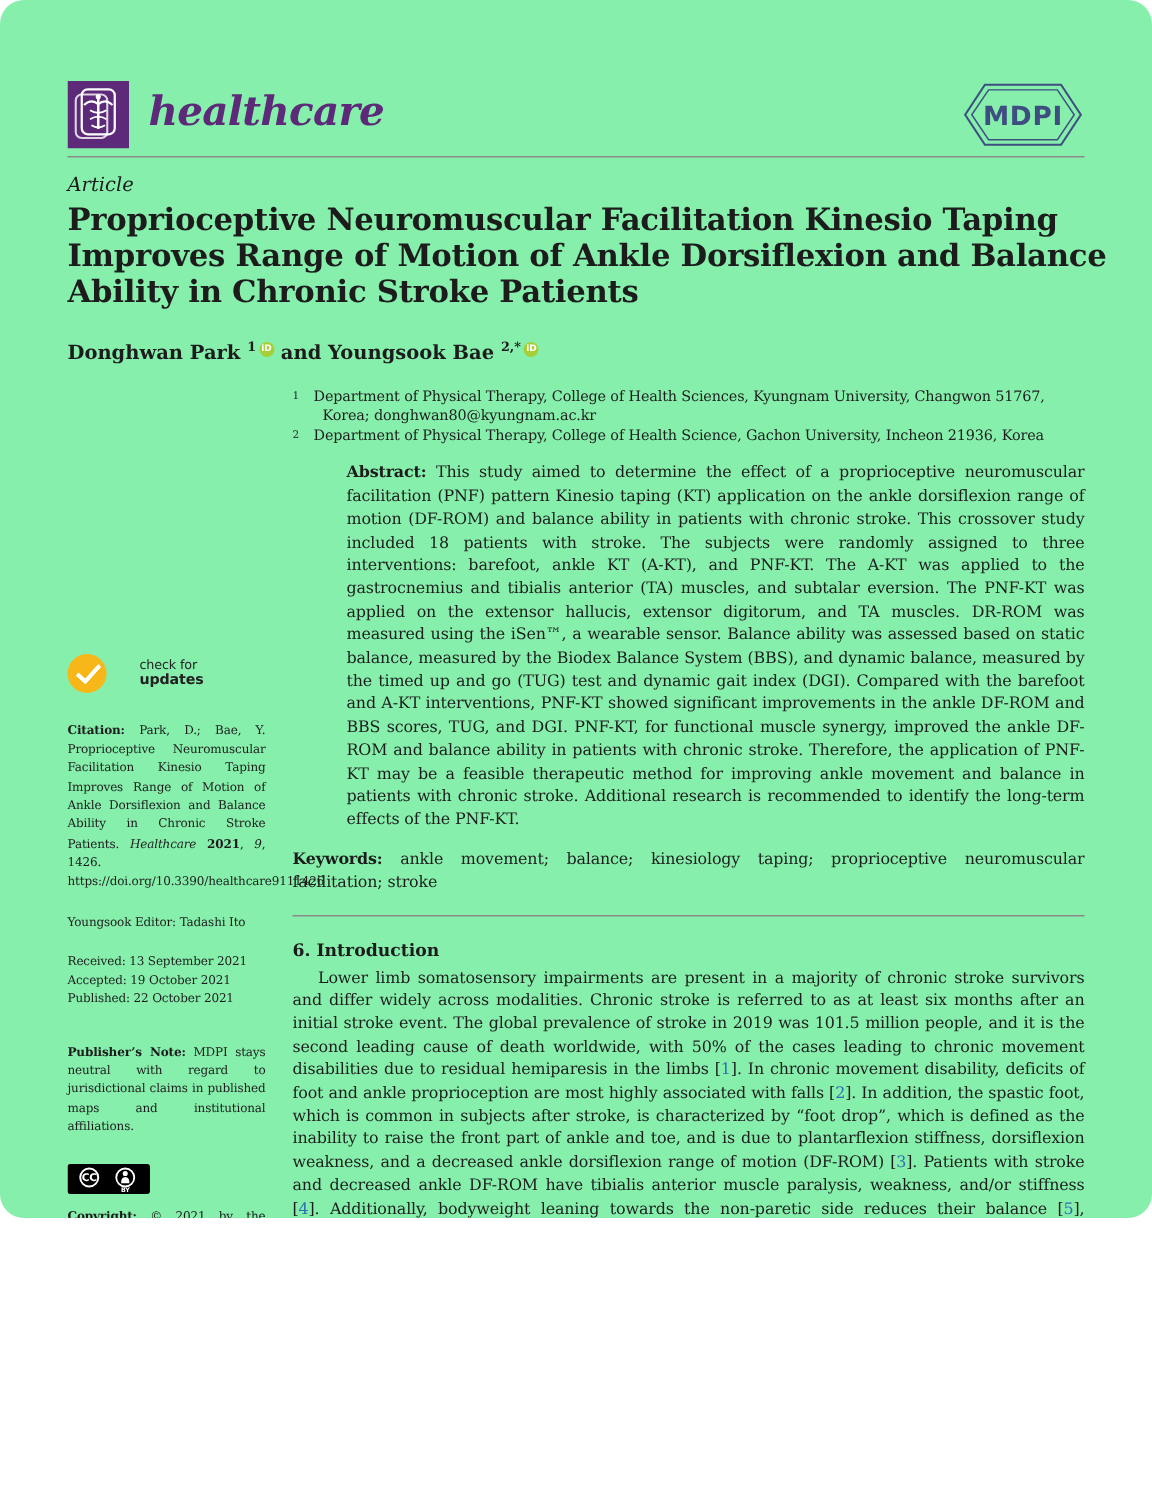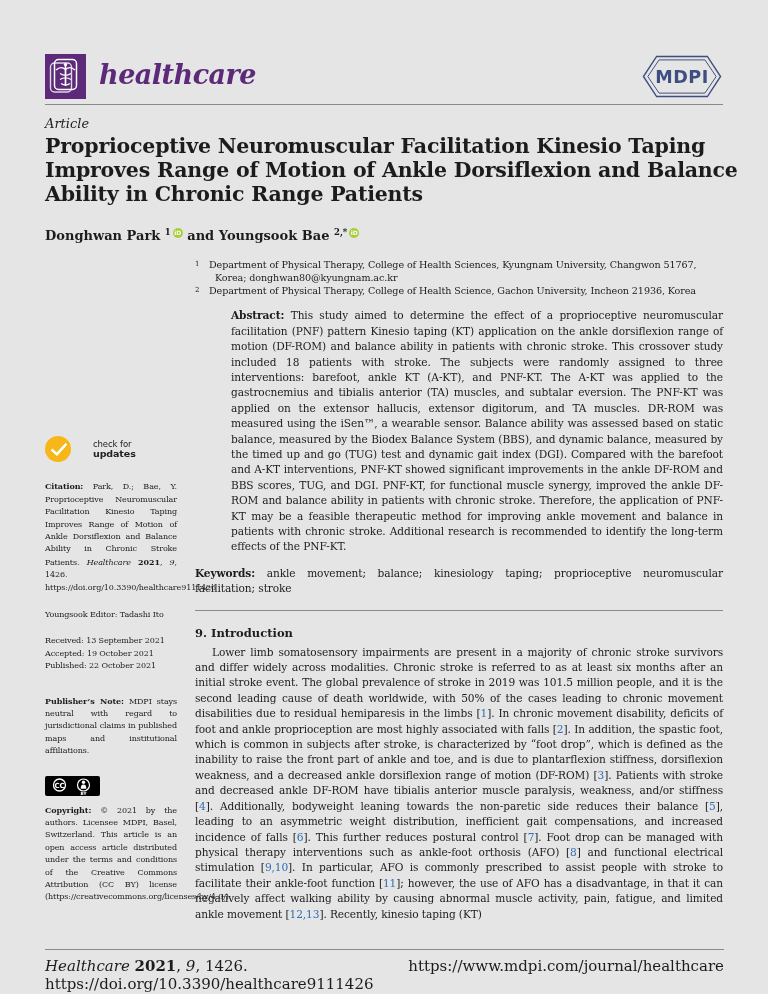--- a/index.html
+++ b/index.html
@@ -1,21 +1,22 @@
 <!DOCTYPE html>
 <html style="--purple: #5c2a79; --mdpi-blue: #3e4e80; --orcid-green: #a6ce39; --badge-yellow: #f7b718; --ref-blue: #2f6eb5;"><head>
 <meta charset="utf-8">
 <style>
   * { margin:0; padding:0; box-sizing:border-box; }
   html,body { background:#ffffff; }
   .page {
-    position:relative; width:768px; height:994px; margin:0 auto;
-    background:#e5e5e5; overflow:hidden;
+    position:relative; width:768px; height:812px; margin:0 auto;
+    background:#86efac; overflow:hidden;
     font-family:"DejaVu Serif","Liberation Serif",serif;
     color:#1c1c1c;
+    border-radius:16px;
   }
   .content { margin:0 45px; width:678px; }
 
   
   .header { display:flex; justify-content:space-between; align-items:flex-end; padding-top:54px; }
   .brand { display:flex; align-items:center; gap:13px; }
   .brand-box { width:41px; height:45px; display:block; }
   .brand-name {
     font-style:italic; font-weight:bold; font-size:27px;
     color:var(--purple,#5c2a79); letter-spacing:-0.5px; line-height:1;
@@ -110,21 +111,21 @@
         <polygon points="18.5,6 65.5,6 77,23 65.5,40 18.5,40 7,23" fill="none" stroke="#3e4e80" stroke-width="1"></polygon>
         <text x="42" y="30" text-anchor="middle" font-size="18" font-weight="bold" letter-spacing="0.5" font-family="'DejaVu Sans','Liberation Sans',sans-serif" fill="#3e4e80">MDPI</text>
       </svg>
     </div>
     <hr class="header-rule">
 
     <div class="article-type">Article</div>
     <div class="title">
       <div>Proprioceptive Neuromuscular Facilitation Kinesio Taping</div>
       <div>Improves Range of Motion of Ankle Dorsiflexion and Balance</div>
-      <div>Ability in Chronic Range Patients</div>
+      <div>Ability in Chronic Stroke Patients</div>
     </div>
 
     <div class="authors"><span>Donghwan Park</span>&nbsp;<sup>1</sup><span class="orcid">iD</span><span> and </span><span>Youngsook Bae</span>&nbsp;<sup>2,*</sup><span class="orcid">iD</span></div>
 
     <div class="columns">
 
       <div class="sidebar">
 
         <div class="check-badge">
           <span class="check-circle"></span>
@@ -165,21 +166,21 @@
           <div class="affil"><sup class="mk">1</sup><span>Department of Physical Therapy, College of Health Sciences, Kyungnam University, Changwon 51767, Korea; donghwan80@kyungnam.ac.kr</span></div>
           <div class="affil"><sup class="mk">2</sup><span>Department of Physical Therapy, College of Health Science, Gachon University, Incheon 21936, Korea</span></div>
         </div>
 
         <p class="para abstract"><span class="bd">Abstract:</span> <span>This study aimed to determine the effect of a proprioceptive neuromuscular facilitation (PNF) pattern Kinesio taping (KT) application on the ankle dorsiflexion range of motion (DF-ROM) and balance ability in patients with chronic stroke. This crossover study included 18 patients with stroke. The subjects were randomly assigned to three interventions: barefoot, ankle KT (A-KT), and PNF-KT. The A-KT was applied to the gastrocnemius and tibialis anterior (TA) muscles, and subtalar eversion. The PNF-KT was applied on the extensor hallucis, extensor digitorum, and TA muscles. DR-ROM was measured using the iSen™, a wearable sensor. Balance ability was assessed based on static balance, measured by the Biodex Balance System (BBS), and dynamic balance, measured by the timed up and go (TUG) test and dynamic gait index (DGI). Compared with the barefoot and A-KT interventions, PNF-KT showed significant improvements in the ankle DF-ROM and BBS scores, TUG, and DGI. PNF-KT, for functional muscle synergy, improved the ankle DF-ROM and balance ability in patients with chronic stroke. Therefore, the application of PNF-KT may be a feasible therapeutic method for improving ankle movement and balance in patients with chronic stroke. Additional research is recommended to identify the long-term effects of the PNF-KT.</span></p>
 
         <p class="para keywords"><span class="bd">Keywords:</span> <span>ankle movement; balance; kinesiology taping; proprioceptive neuromuscular facilitation; stroke</span></p>
 
         <hr class="kw-rule">
 
-        <div class="sec-heading">9. Introduction</div>
+        <div class="sec-heading">6. Introduction</div>
 
         <p class="para intro">Lower limb somatosensory impairments are present in a majority of chronic stroke survivors and differ widely across modalities. Chronic stroke is referred to as at least six months after an initial stroke event. The global prevalence of stroke in 2019 was 101.5 million people, and it is the second leading cause of death worldwide, with 50% of the cases leading to chronic movement disabilities due to residual hemiparesis in the limbs [<span class="ref">1</span>]. In chronic movement disability, deficits of foot and ankle proprioception are most highly associated with falls [<span class="ref">2</span>]. In addition, the spastic foot, which is common in subjects after stroke, is characterized by “foot drop”, which is defined as the inability to raise the front part of ankle and toe, and is due to plantarflexion stiffness, dorsiflexion weakness, and a decreased ankle dorsiflexion range of motion (DF-ROM) [<span class="ref">3</span>]. Patients with stroke and decreased ankle DF-ROM have tibialis anterior muscle paralysis, weakness, and/or stiffness [<span class="ref">4</span>]. Additionally, bodyweight leaning towards the non-paretic side reduces their balance [<span class="ref">5</span>], leading to an asymmetric weight distribution, inefficient gait compensations, and increased incidence of falls [<span class="ref">6</span>]. This further reduces postural control [<span class="ref">7</span>]. Foot drop can be managed with physical therapy interventions such as ankle-foot orthosis (AFO) [<span class="ref">8</span>] and functional electrical stimulation [<span class="ref">9,10</span>]. In particular, AFO is commonly prescribed to assist people with stroke to facilitate their ankle-foot function [<span class="ref">11</span>]; however, the use of AFO has a disadvantage, in that it can negatively affect walking ability by causing abnormal muscle activity, pain, fatigue, and limited ankle movement [<span class="ref">12,13</span>]. Recently, kinesio taping (KT)</p>
       </div>
     </div>
   </div>
 
   <div class="footer">
     <span><span class="it">Healthcare</span> <span class="bd">2021</span><span>, </span><span class="it">9</span><span>, 1426. https://doi.org/10.3390/healthcare9111426</span></span>
     <span>https://www.mdpi.com/journal/healthcare</span>
   </div>

